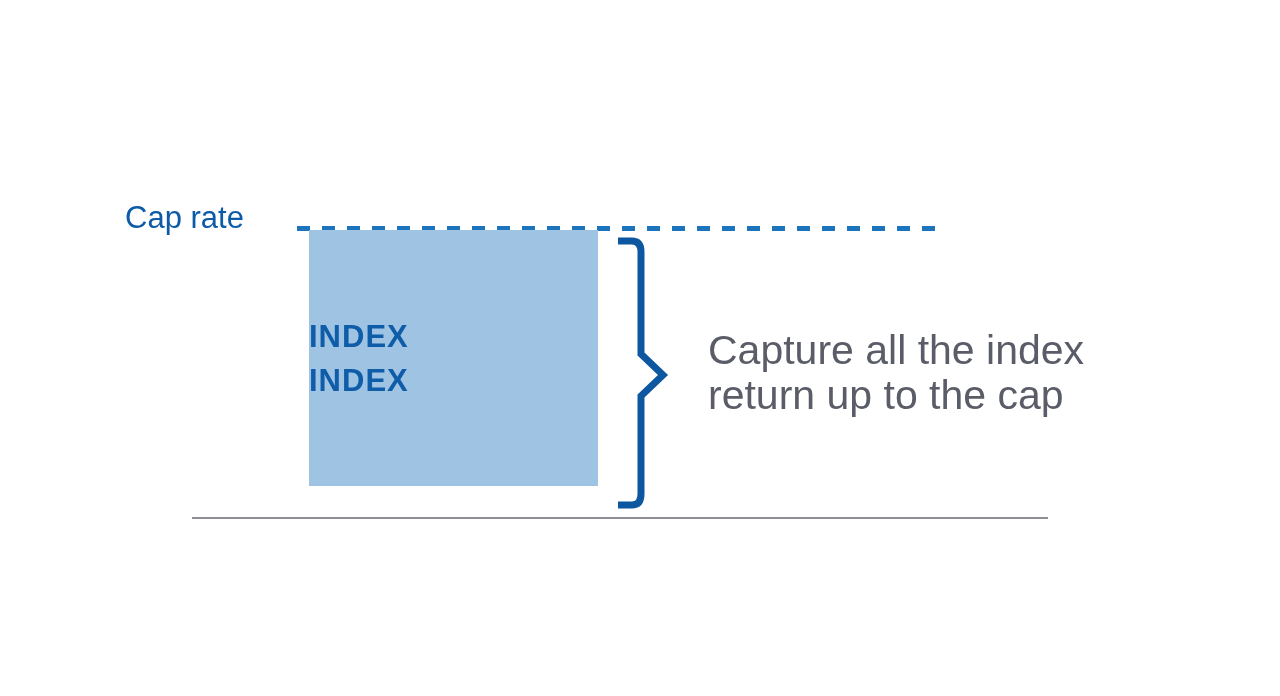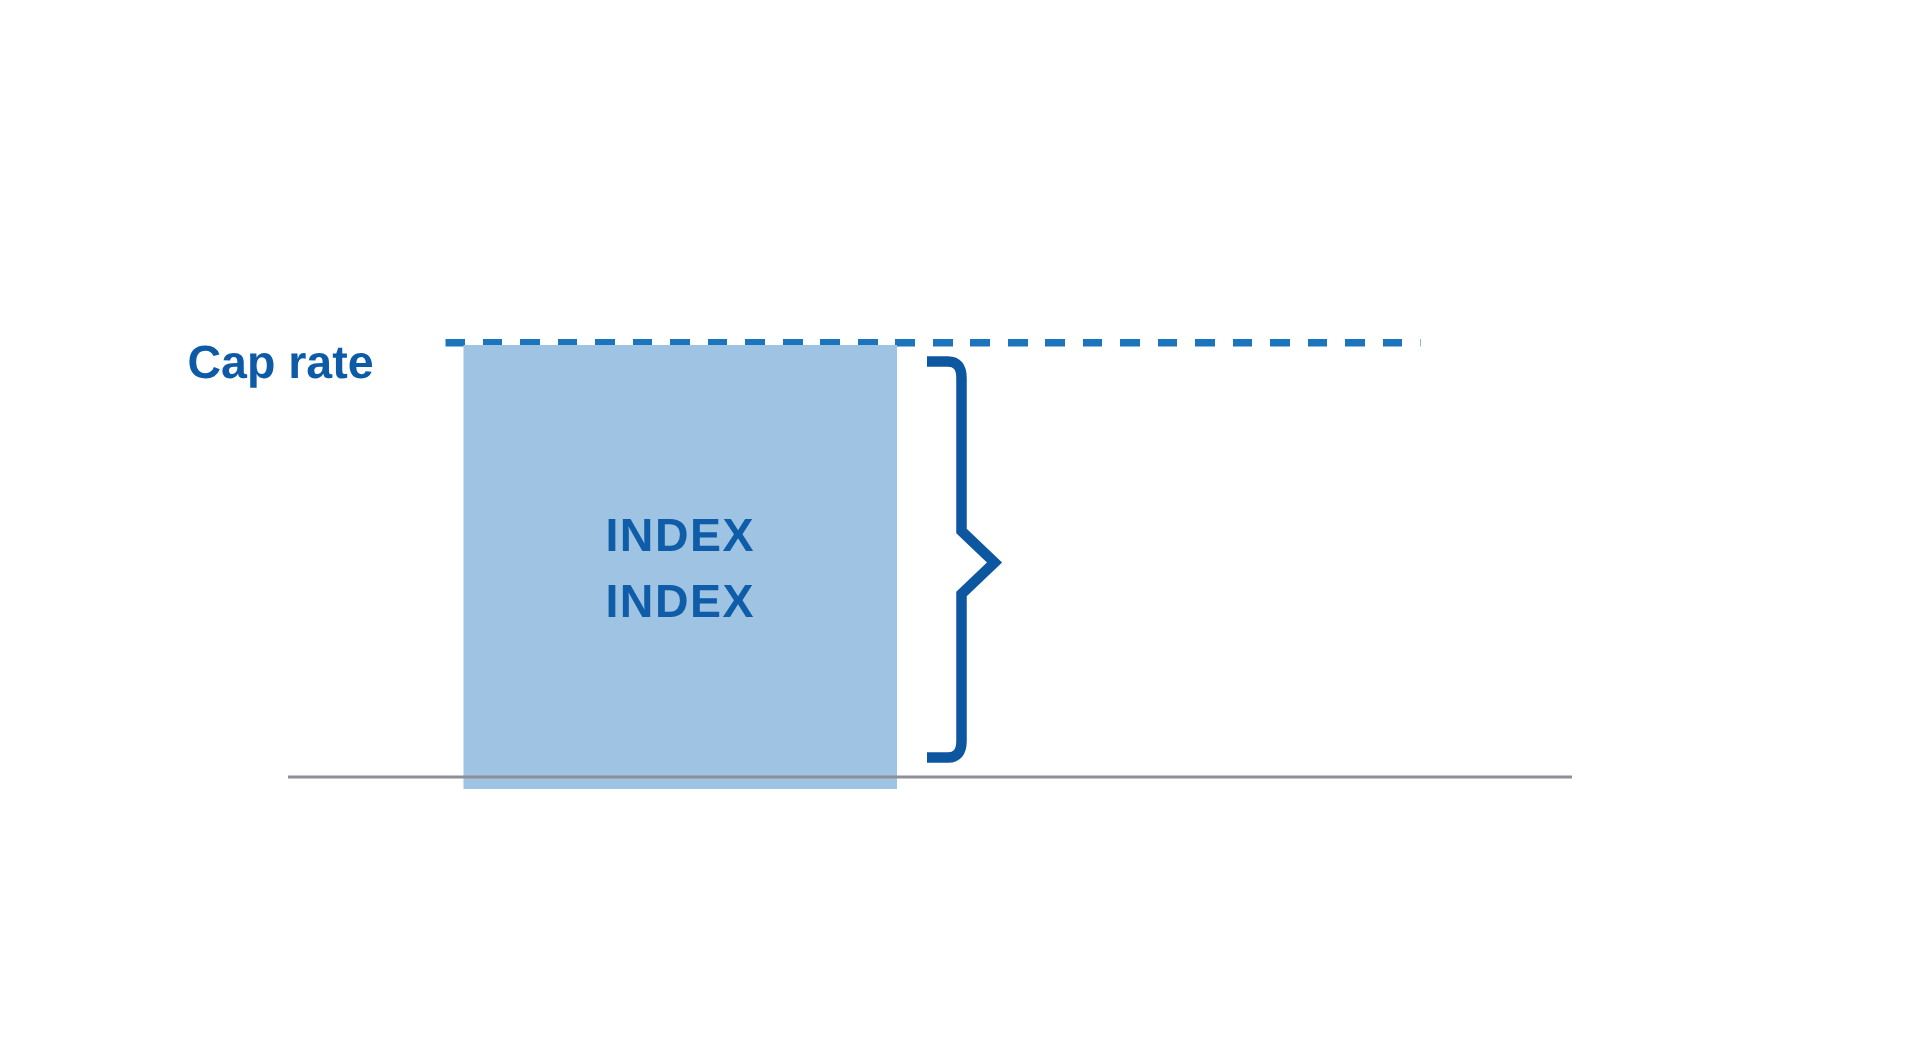--- a/index.html
+++ b/index.html
@@ -11,23 +11,23 @@
   .canvas {
     position: relative;
     width: 1280px;
     height: 696px;
     background: #ffffff;
     overflow: hidden;
   }
   .cap-rate-label {
     position: absolute;
     left: 125px;
-    top: 224px;
+    top: 200px;
     font-size: 31px;
-    font-weight: bold;
+    font-weight: normal;
     color: #0d5ba6;
     white-space: nowrap;
     letter-spacing: 0px;
   }
   .dash-line {
     position: absolute;
     left: 297px;
     top: 226px;
     width: 650px;
     height: 5px;
@@ -35,25 +35,24 @@
       90deg,
       #1c75bc 0px, #1c75bc 13px,
       transparent 13px, transparent 25px
     );
   }
   .index-bar {
     position: absolute;
     left: 309px;
     top: 230px;
     width: 289px;
-    height: 296px;
+    height: 256px;
     background: #9fc3e2;
     display: flex;
     align-items: center;
-    justify-content: center;
   }
   .index-bar-label {
     text-align: center;
     font-size: 31px;
     font-weight: bold;
     color: #0f5da9;
     line-height: 44px;
     letter-spacing: 1px;
     margin-top: 2px;
   }
@@ -104,16 +103,20 @@
              L 22 9
              Q 31 9 31 20
              L 31 122
              L 53 143
              L 31 164
              L 31 262
              Q 31 273 22 273
              L 8 273" fill="none" stroke="#0d57a0" stroke-width="7" stroke-linejoin="miter" stroke-linecap="butt"></path>
   </svg>
 
+  <div class="caption-text">
+    <div>Capture all the index</div>
+    <div>return up to the cap</div>
+  </div>
 
   <div class="baseline"></div>
 
 </div>
 
 </body></html>

